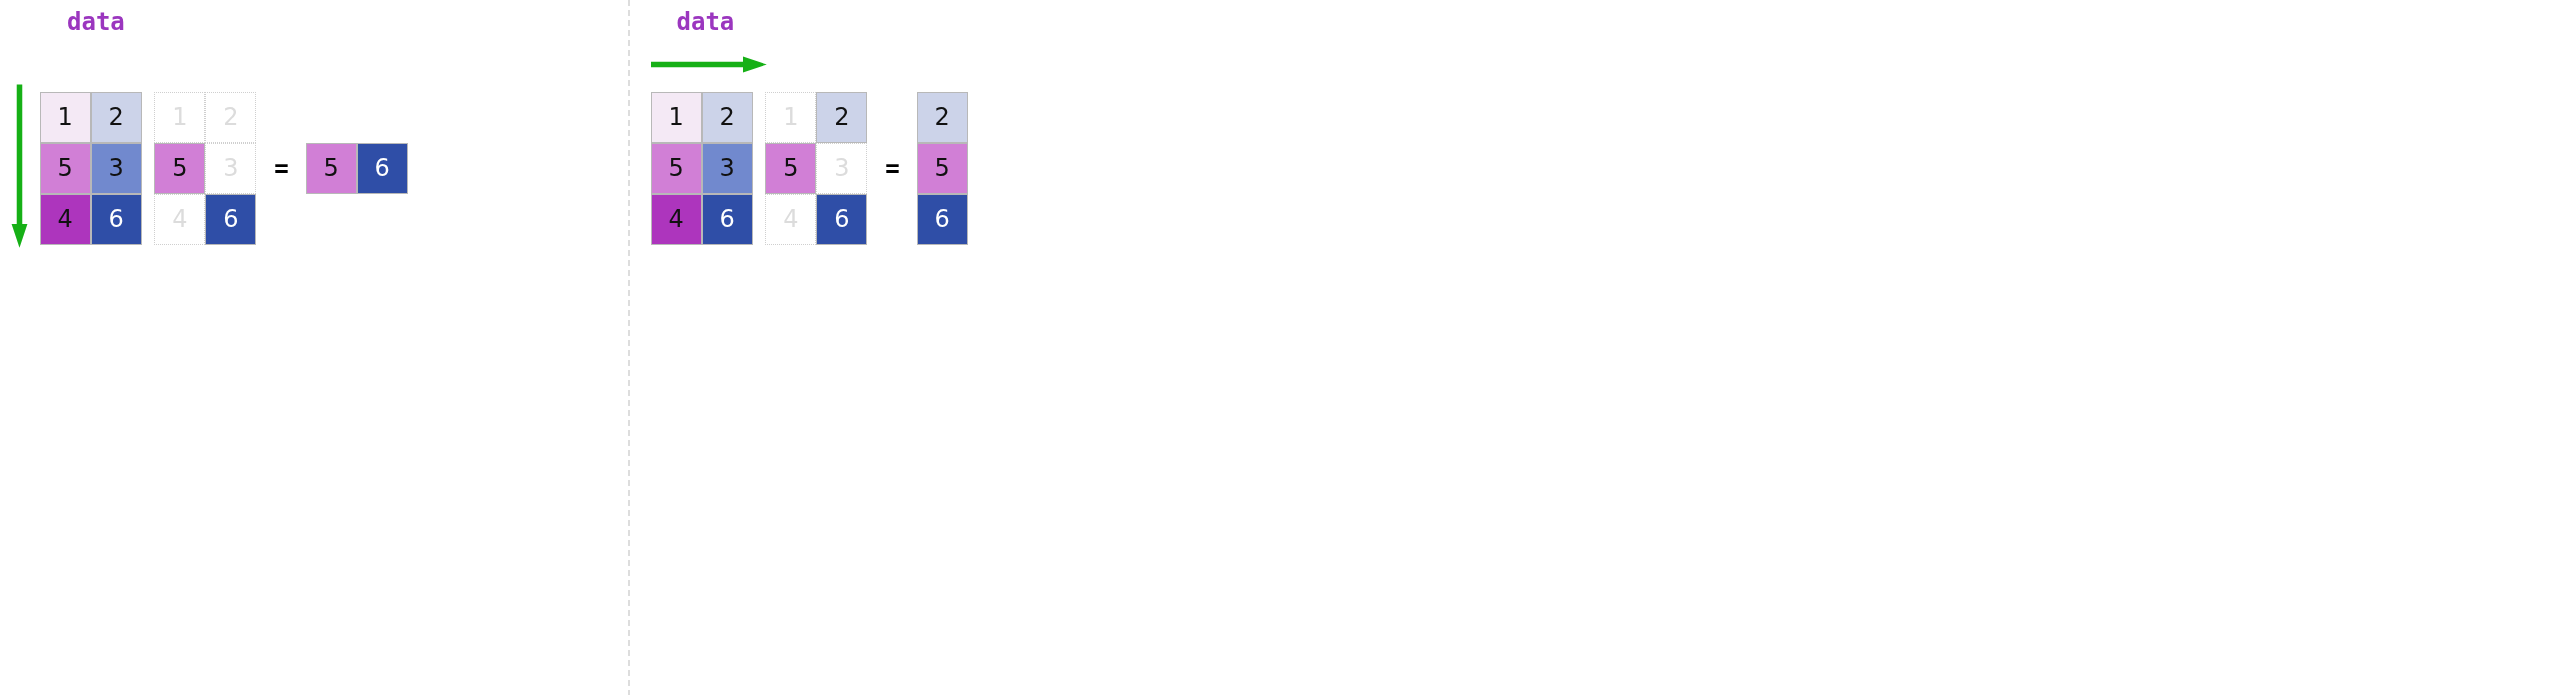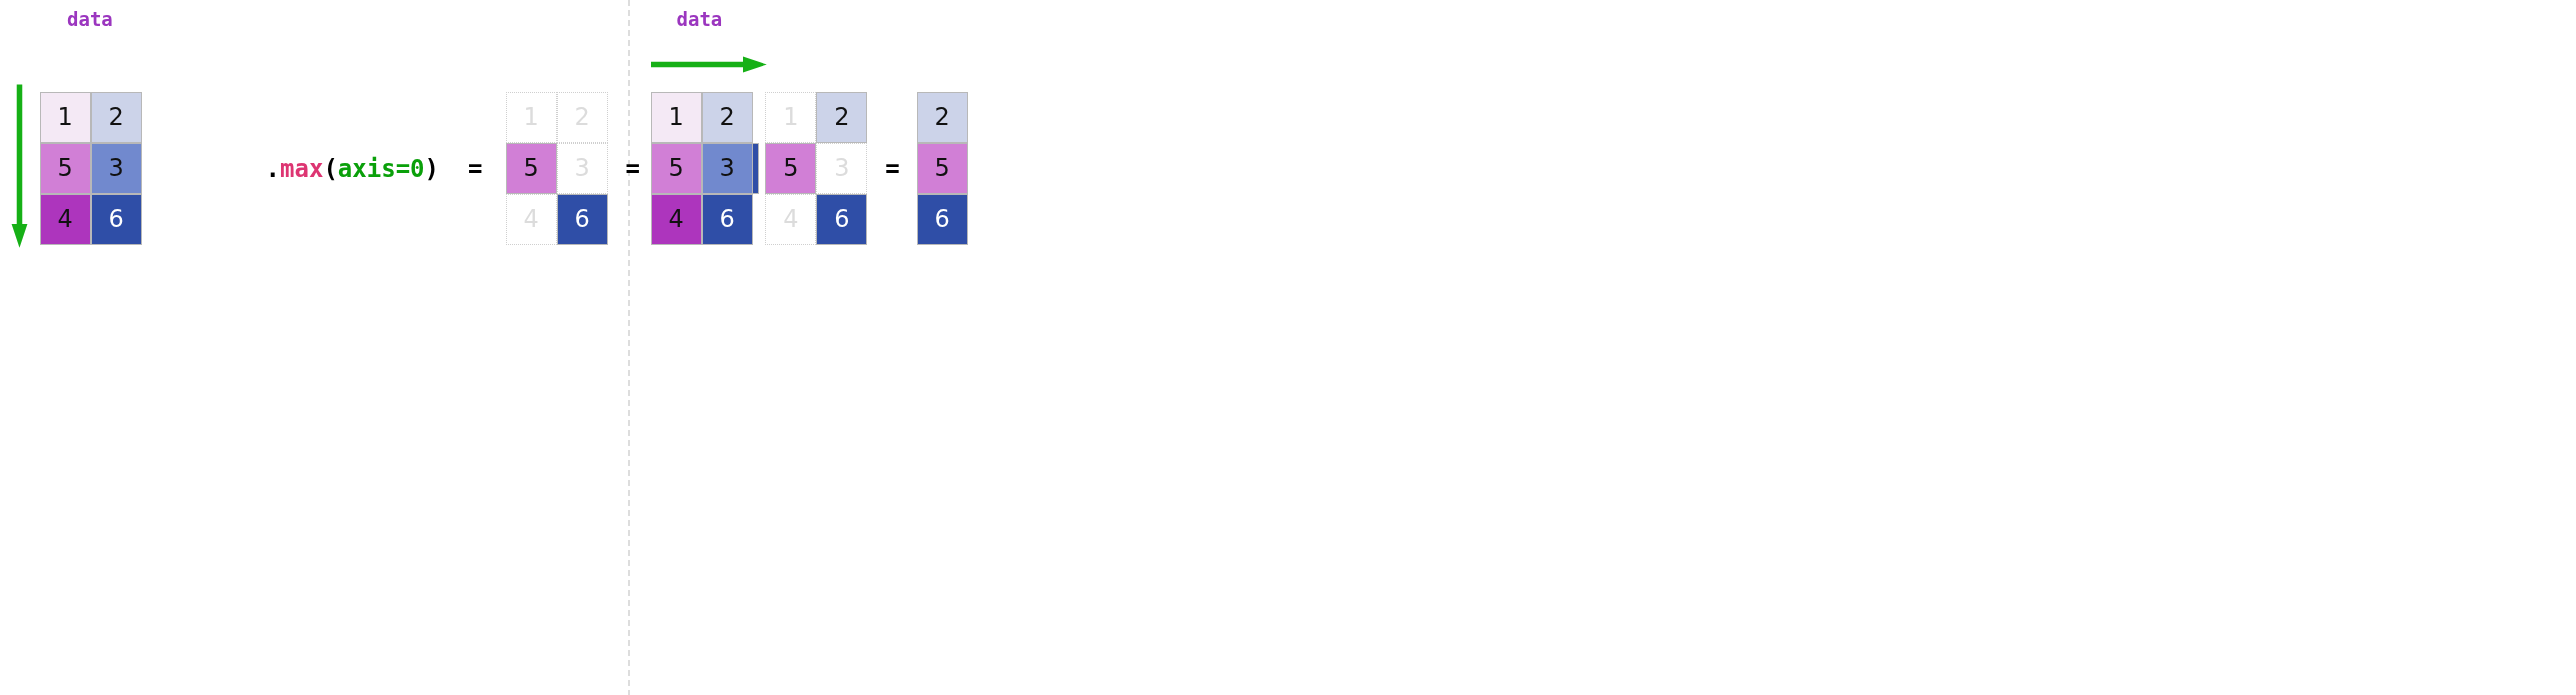--- a/index.html
+++ b/index.html
@@ -76,21 +76,21 @@
   }
 
   
   .matrix-block { position: relative; }
 
   
   .data-label {
     position: absolute;
     font-family: "DejaVu Sans Mono", monospace;
     font-weight: bold;
-    font-size: 19px;
+    font-size: 24px;
     color: #9b36bf;
     white-space: nowrap;
   }
   .label-left  { left: 27px;  top: -84px; }
   .label-right { left: 25.5px;  top: -84px; }
 
   
   .arrow-down {
     position: absolute;
     left: -30px;
@@ -149,23 +149,20 @@
         <div class="matrix" id="m-src-0" style="grid-template-columns: repeat(2, 51px); grid-template-rows: repeat(3, 51px);">
             <div class="cell" style="background: rgb(244, 233, 245); color: rgb(17, 17, 17);">1</div>
             <div class="cell" style="background: rgb(204, 211, 233); color: rgb(17, 17, 17);">2</div>
             <div class="cell" style="background: rgb(209, 127, 214); color: rgb(17, 17, 17);">5</div>
             <div class="cell" style="background: rgb(113, 137, 206); color: rgb(17, 17, 17);">3</div>
             <div class="cell" style="background: rgb(173, 53, 189); color: rgb(17, 17, 17);">4</div>
             <div class="cell" style="background: rgb(47, 78, 167); color: rgb(255, 255, 255);">6</div>
           </div>
       </div>
 
-      <div class="expr">
-        <span class="tok-plain">.</span><span class="tok-method">max</span><span class="tok-plain">(</span><span class="tok-kw">axis=0</span><span class="tok-plain">)</span><span class="tok-plain">&nbsp;&nbsp;</span><span class="tok-plain">=</span>
-      </div>
 
       <div class="gap-sm"></div>
 
       <div class="matrix" id="m-mask-0" style="grid-template-columns: repeat(2, 51px); grid-template-rows: repeat(3, 51px);">
           <div class="cell ghost">1</div>
           <div class="cell ghost">2</div>
           <div class="cell" style="background: rgb(209, 127, 214); color: rgb(17, 17, 17);">5</div>
           <div class="cell ghost">3</div>
           <div class="cell ghost">4</div>
           <div class="cell" style="background: rgb(47, 78, 167); color: rgb(255, 255, 255);">6</div>

